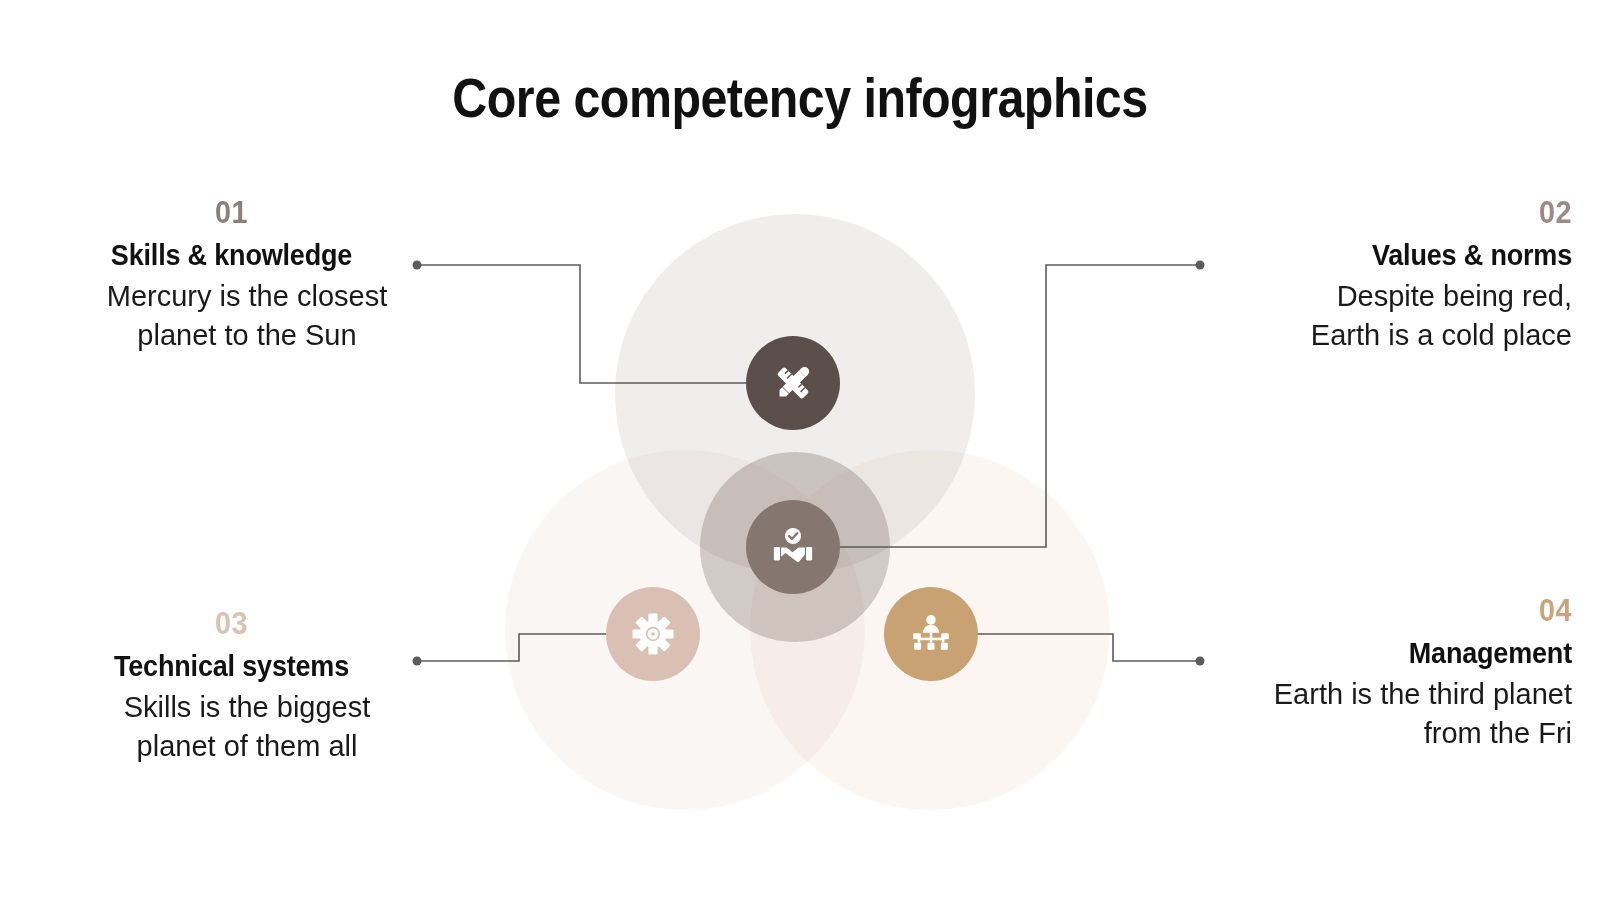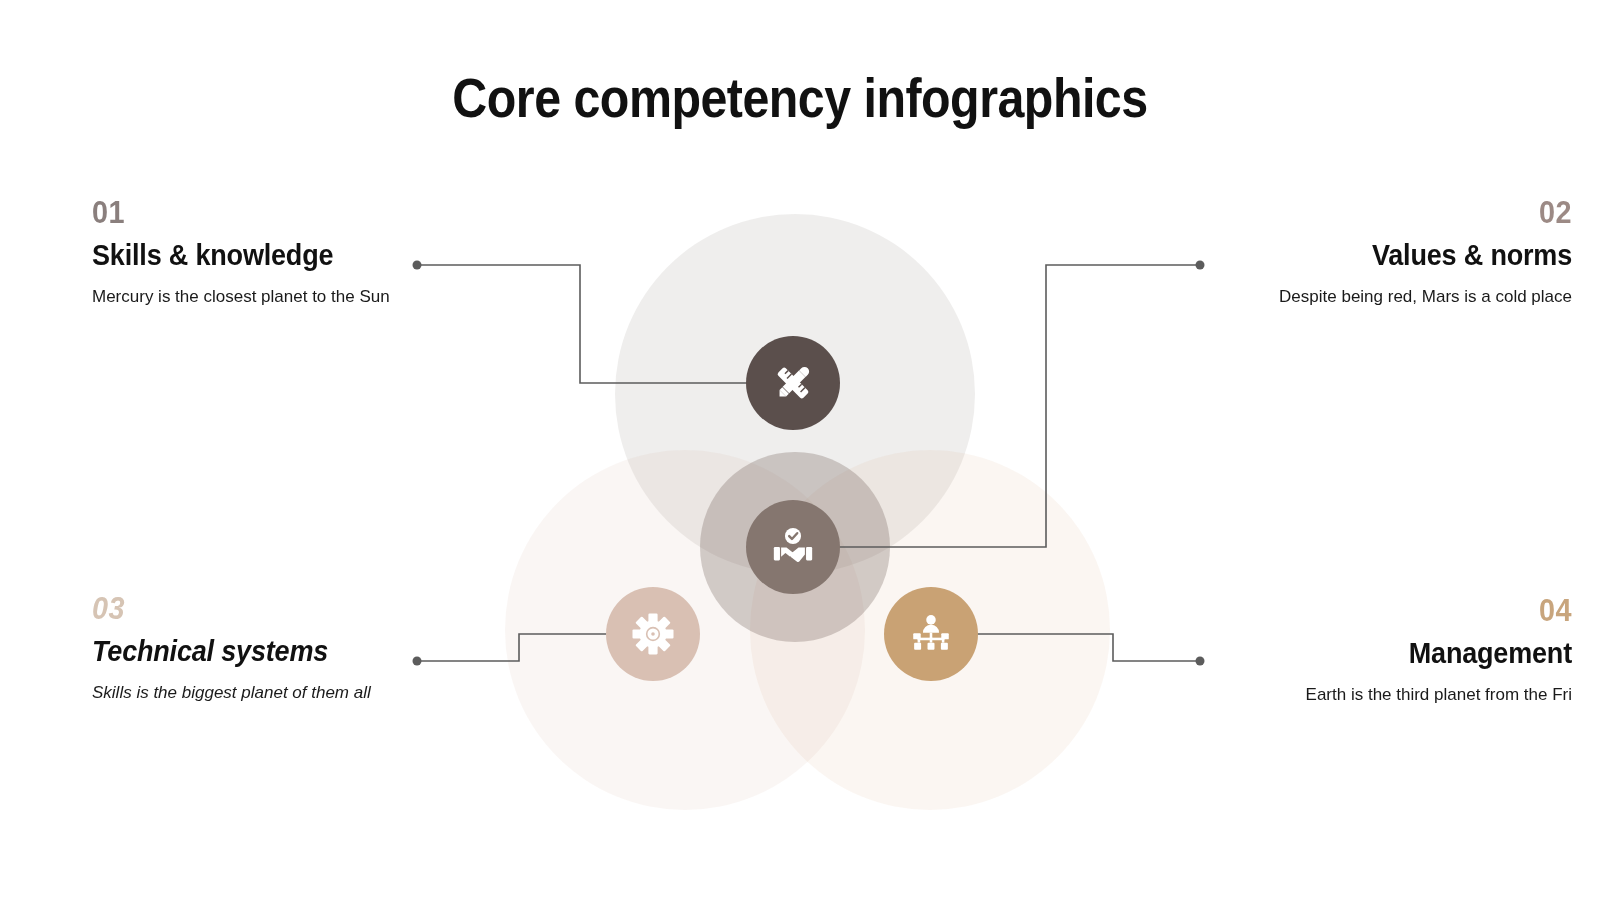--- a/index.html
+++ b/index.html
@@ -126,26 +126,26 @@
     width: 94px;
     height: 94px;
     background: #c9a274;
   }
 
   
   .block {
     position: absolute;
     width: 310px;
   }
-  .block.left  { left: 92px;  text-align: left; }
+  .block.left  { left: 92px;  text-align: center; }
   .block.right { left: 1260px; width: 312px; text-align: right; }
 
   .block-01 { top: 195px; }
   .block-02 { top: 195px; }
-  .block-03 { top: 591px; font-style: italic; }
+  .block-03 { top: 606px; }
   .block-04 { top: 593px; }
 
   .num {
     font-family: "Liberation Sans Narrow", "Liberation Sans", sans-serif;
     font-weight: bold;
     font-size: 32px;
     line-height: 34px;
     letter-spacing: 0.5px;
     margin: 0 0 8px 0;
     transform: scaleX(0.9);
@@ -163,21 +163,21 @@
     margin: 0 0 4px 0;
     transform: scaleX(0.9);
     transform-origin: left top;
     white-space: nowrap;
   }
   .block.right .heading { transform-origin: right top; }
 
   .desc {
     font-family: "Liberation Sans", sans-serif;
     font-weight: normal;
-    font-size: 17px;
+    font-size: 29px;
     line-height: 39px;
     color: #1a1a1a;
     margin: 0;
   }
 </style>
 </head>
 <body>
 
 <div id="slide">
 
@@ -308,21 +308,21 @@
 
   <div class="block left block-01">
     <div class="num" style="color: rgb(138, 127, 125);">01</div>
     <div class="heading">Skills &amp; knowledge</div>
     <div class="desc">Mercury is the closest planet to the Sun</div>
   </div>
 
   <div class="block right block-02">
     <div class="num" style="color: rgb(156, 138, 133);">02</div>
     <div class="heading">Values &amp; norms</div>
-    <div class="desc">Despite being red, Mars is a cold place</div>
+    <div class="desc">Despite being red, Earth is a cold place</div>
   </div>
 
   <div class="block left block-03">
     <div class="num" style="color: rgb(214, 196, 180);">03</div>
     <div class="heading">Technical systems</div>
     <div class="desc">Skills is the biggest planet of them all</div>
   </div>
 
   <div class="block right block-04">
     <div class="num" style="color: rgb(200, 165, 125);">04</div>

